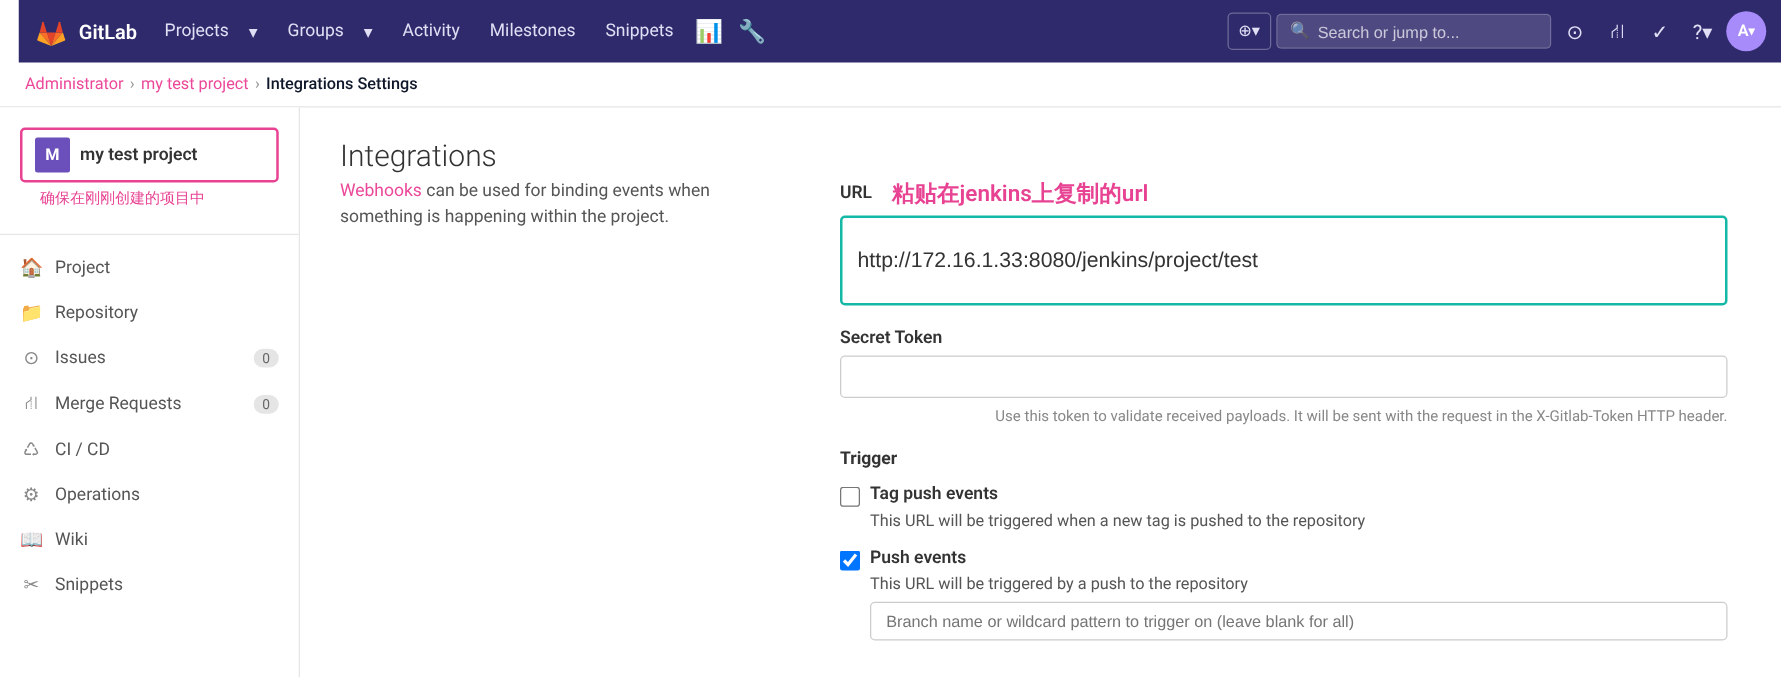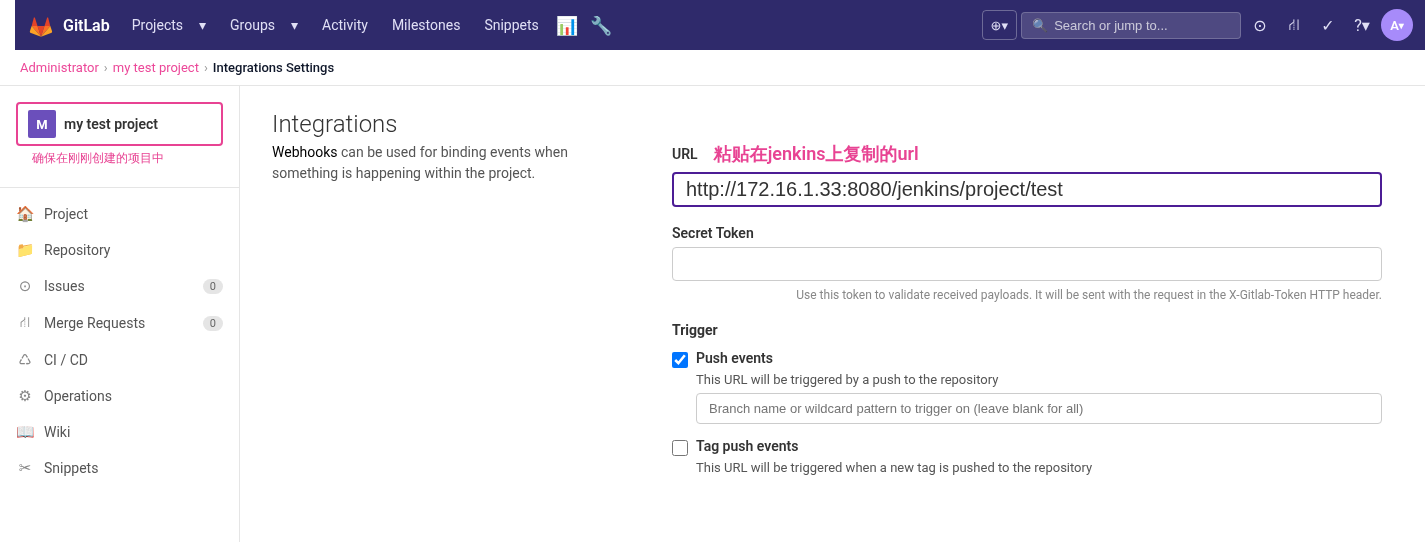--- a/index.html
+++ b/index.html
@@ -81,28 +81,28 @@
     .sidebar-item .icon { width: 18px; color: #888; font-size: 15px; text-align: center; }
     .sidebar-item .badge {
       margin-left: auto; background: #e5e5e5; border-radius: 10px;
       padding: 1px 7px; font-size: 11px; color: #666;
     }
 
     
     .main-content { flex: 1; overflow-y: auto; padding: 24px 32px; background: #fff; }
     .page-title { font-size: 24px; font-weight: 300; color: #333; margin-bottom: 4px; }
     .webhooks-desc { font-size: 14px; color: #555; margin-bottom: 24px; max-width: 340px; line-height: 1.5; }
-    .webhooks-desc a { color: #000000; }
+    .webhooks-desc a { color: #ec4899; }
 
     
     .form-section { max-width: 710px; }
     .form-label { font-size: 14px; font-weight: 600; color: #333; margin-bottom: 6px; display: block; }
     .url-input {
-      width: 100%; padding: 4px 12px; font-size: 20px;
-      border: 2px solid #4c1d95; border-radius: 4px; outline: none;
+      width: 100%; padding: 24px 12px; font-size: 17px;
+      border: 2px solid #14b8a6; border-radius: 4px; outline: none;
       color: #333;
     }
     .token-input {
       width: 100%; padding: 8px 12px; font-size: 14px;
       border: 1px solid #ccc; border-radius: 4px; outline: none;
       color: #333;
     }
     .form-group { margin-bottom: 18px; }
     .form-hint { font-size: 12px; color: #888; margin-top: 5px; line-height: 1.5; text-align: right; }
     .annotation-text {
@@ -268,34 +268,34 @@
           <label class="form-label">Secret Token</label>
           <input type="text" class="token-input" value="" style="">
           <p class="form-hint">Use this token to validate received payloads. It will be sent with the request in the X-Gitlab-Token HTTP header.</p>
         </div>
 
         <div>
           <div class="trigger-label">Trigger</div>
 
           <div class="trigger-item">
             <div class="checkbox-row">
+              <input type="checkbox" id="tag-push" style="">
+              <label for="tag-push" class="event-name">Tag push events</label>
+            </div>
+            <div class="event-desc">This URL will be triggered when a new tag is pushed to the repository</div>
+          </div>
+
+          <div class="trigger-item">
+            <div class="checkbox-row">
               <input type="checkbox" id="push-events" checked="" style="">
               <label for="push-events" class="event-name">Push events</label>
             </div>
             <div class="event-desc">This URL will be triggered by a push to the repository</div>
             <div style="padding-left: 24px;">
               <input type="text" class="branch-input" placeholder="Branch name or wildcard pattern to trigger on (leave blank for all)" style="">
             </div>
           </div>
-
-          <div class="trigger-item">
-            <div class="checkbox-row">
-              <input type="checkbox" id="tag-push" style="">
-              <label for="tag-push" class="event-name">Tag push events</label>
-            </div>
-            <div class="event-desc">This URL will be triggered when a new tag is pushed to the repository</div>
-          </div>
         </div>
 
       </div>
     </div>
   </main>
 </div>
 
 </body></html>

